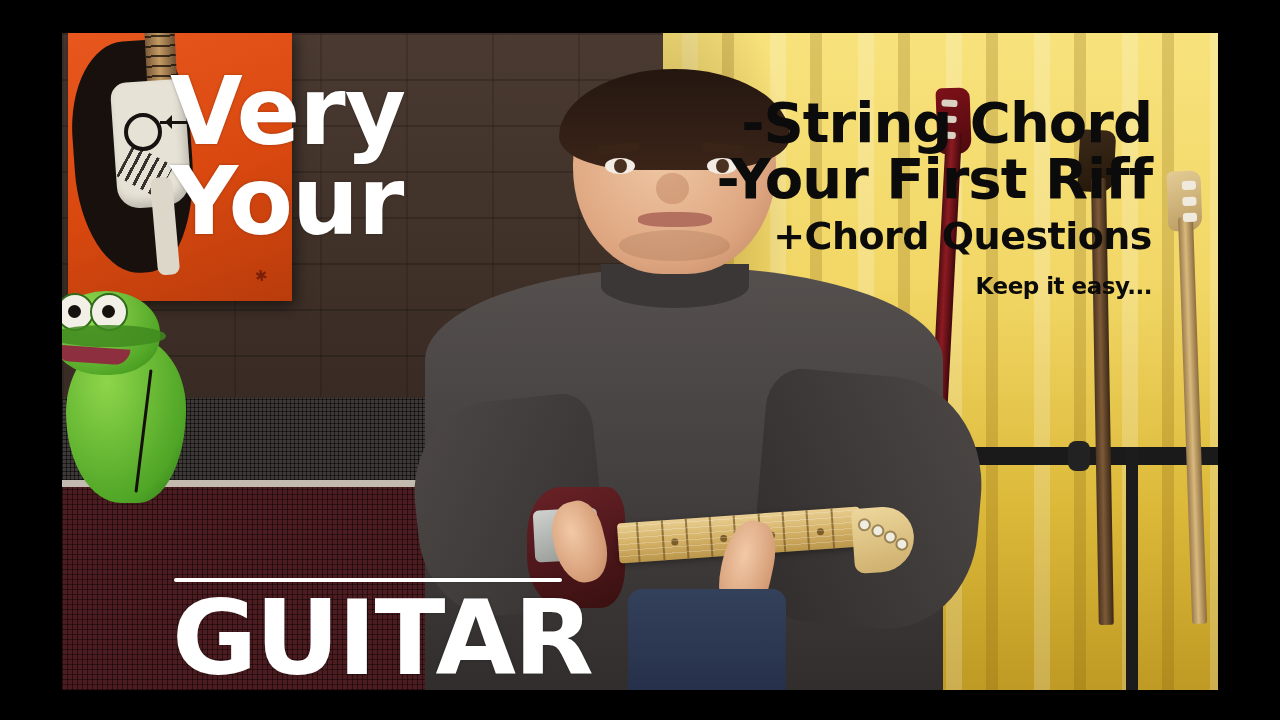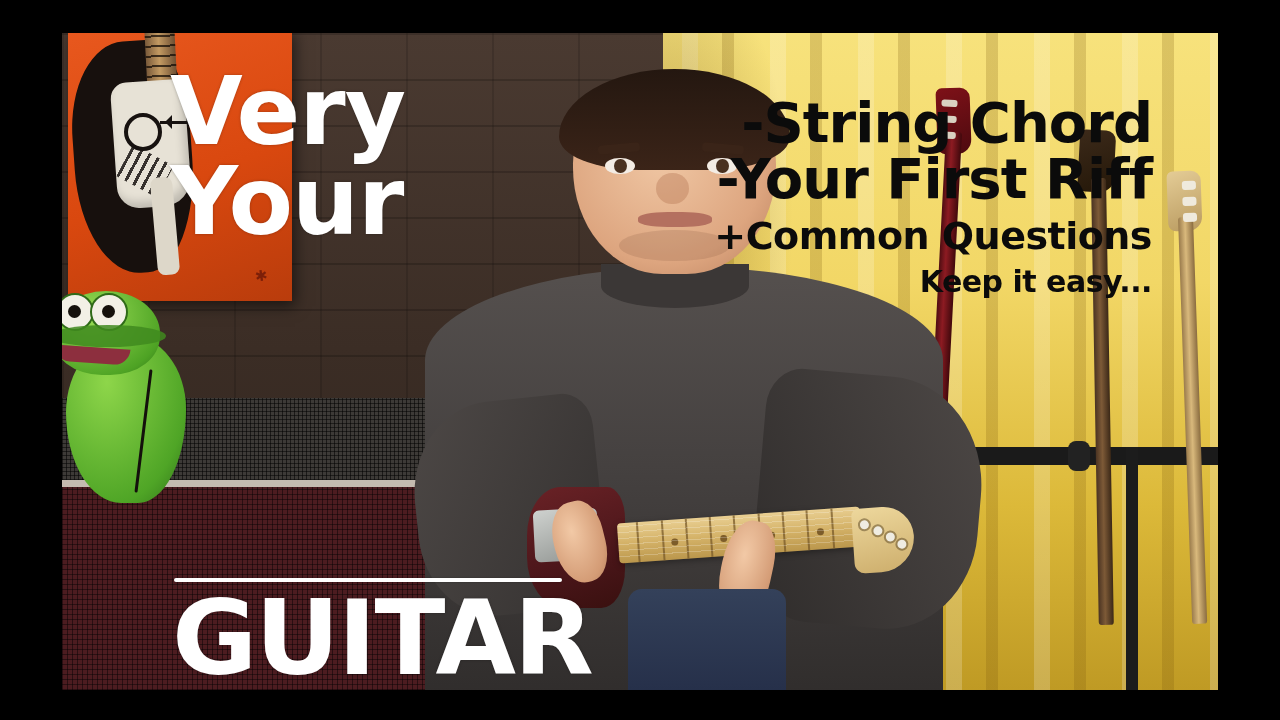--- a/index.html
+++ b/index.html
@@ -201,21 +201,21 @@
   .rule{position:absolute;left:112px;height:4px;background:#fff;z-index:41;border-radius:2px;
         box-shadow:0 0 2px rgba(0,0,0,.3);}
   .rule-1{top:545px;width:388px;}
 
   .bullets{position:absolute;right:66px;top:62px;z-index:40;text-align:right;
         color:#0b0b0b;font-family:"DejaVu Sans",sans-serif;font-weight:bold;line-height:1.0;}
   .b-line{display:block;font-size:56px;letter-spacing:-1px;white-space:nowrap;}
   .b-2{margin-top:6px;}
   .b-3{}
   .b-plus{display:block;font-size:38px;margin-top:10px;letter-spacing:-.5px;white-space:nowrap;}
-  .b-sub{display:block;font-size:30px;margin-top:12px;letter-spacing:-.5px;white-space:nowrap;}
+  .b-sub{display:block;font-size:23px;margin-top:20px;letter-spacing:-.5px;white-space:nowrap;}
   .b-sub2{display:block;font-size:30px;margin-top:4px;letter-spacing:-.5px;white-space:nowrap;}
 </style>
 </head>
 <body>
 
 <div id="stage">
 
   <div id="frame">
 
     <div class="curtain">
@@ -339,18 +339,18 @@
       <span class="tl-line tl-2">Very</span>
       <span class="tl-line tl-1">Your</span>
     </div>
 
     <div class="rule rule-1"></div>
     <div class="bigcaps lesson-word">GUITAR</div>
 
     <div class="bullets">
       <span class="b-line b-1">-String Chord</span>
       <span class="b-line b-3">-Your First Riff</span>
-      <span class="b-plus">+Common Questions</span>
+      <span class="b-plus">+Chord Questions</span>
       <span class="b-sub">Keep it easy...</span>
     </div>
 
   </div>
 </div>
 
 </body></html>

